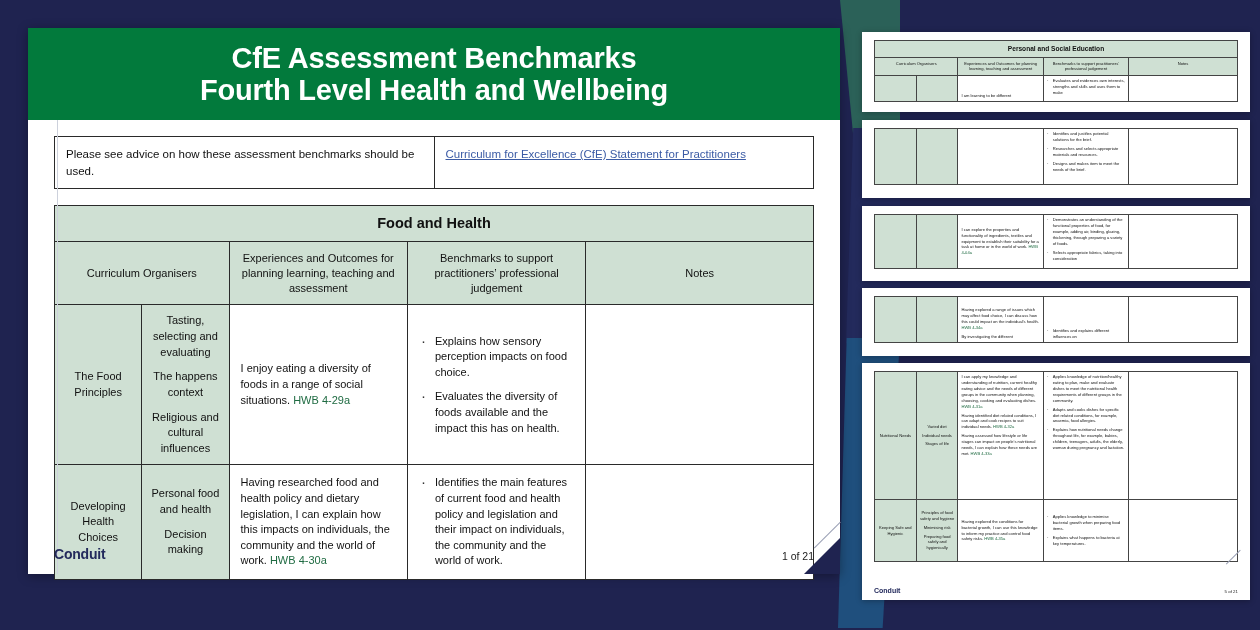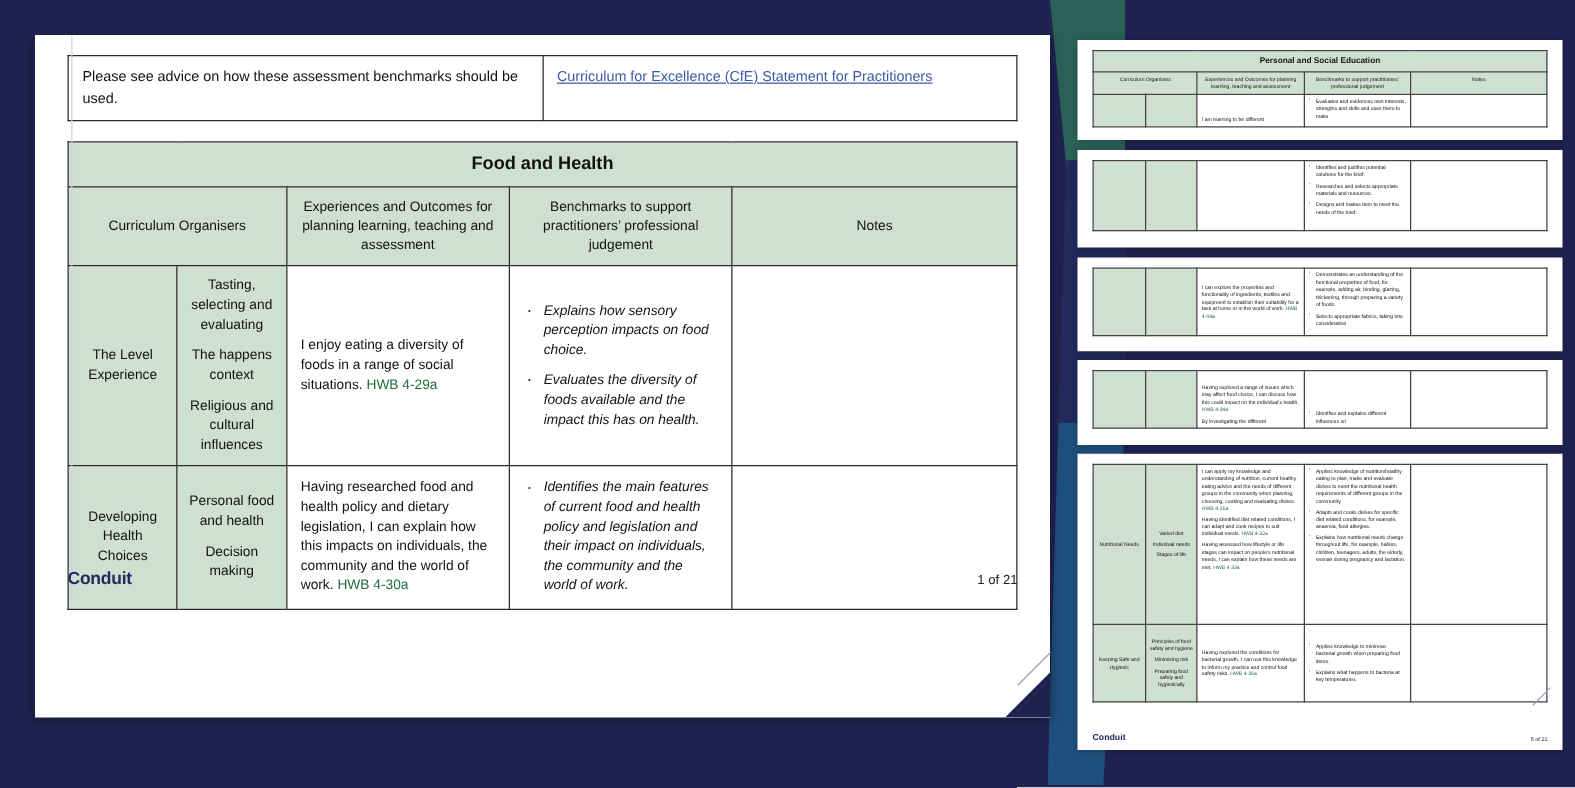--- a/index.html
+++ b/index.html
@@ -161,21 +161,20 @@
     padding: 10px 11px;
     vertical-align: middle;
   }
   td.bench { vertical-align: middle; }
   .hwb { color: #1f6b42; font-weight: normal; }
   ul.bullets { list-style: none; }
   ul.bullets li {
     position: relative;
     padding-left: 16px;
     margin-bottom: 9px;
-    font-style: italic;
   }
   ul.bullets li:last-child { margin-bottom: 0; }
   ul.bullets li::before {
     content: "\00B7";
     position: absolute;
     left: 2px;
     top: -1px;
     font-size: 15px;
     line-height: 1.1;
     color: #333;
@@ -309,20 +308,26 @@
 <div id="stage">
 
   <div class="ribbon">
     <span class="seg-teal"></span>
     <span class="seg-navy"></span>
     <span class="seg-blue"></span>
   </div>
 
   <div class="page-one">
 
+    <div class="banner">
+      <h1>
+        <span class="ln">CfE Assessment Benchmarks</span>
+        <span class="ln">Fourth Level Health and Wellbeing</span>
+      </h1>
+    </div>
 
     <div class="page-body">
       <div class="margin-rule"></div>
 
       <table class="info">
         <tbody>
         <tr class="r2">
           <td>
             <span>Please see advice on how these assessment benchmarks should be used.</span>
           </td>
@@ -347,21 +352,21 @@
             <th class="section-title" colspan="5">Food and Health</th>
           </tr>
           <tr>
             <th class="col-head" colspan="2">Curriculum Organisers</th>
             <th class="col-head">Experiences and Outcomes for planning learning, teaching and assessment</th>
             <th class="col-head">Benchmarks to support practitioners’ professional judgement</th>
             <th class="col-head">Notes</th>
           </tr>
 
           <tr>
-            <td class="organiser">The Level Experience</td>
+            <td class="organiser">The Food Principles</td>
             <td class="sub-organiser">
               <span class="sub-line">Tasting, selecting and evaluating</span>
               <div class="sub-gap"></div>
               <span class="sub-line">The happens context</span>
               <div class="sub-gap"></div>
               <span class="sub-line">Religious and cultural influences</span>
             </td>
             <td class="eo">
               <span>I enjoy eating a diversity of foods in a range of social situations.</span>
               <span class="hwb">HWB 4-29a</span>

